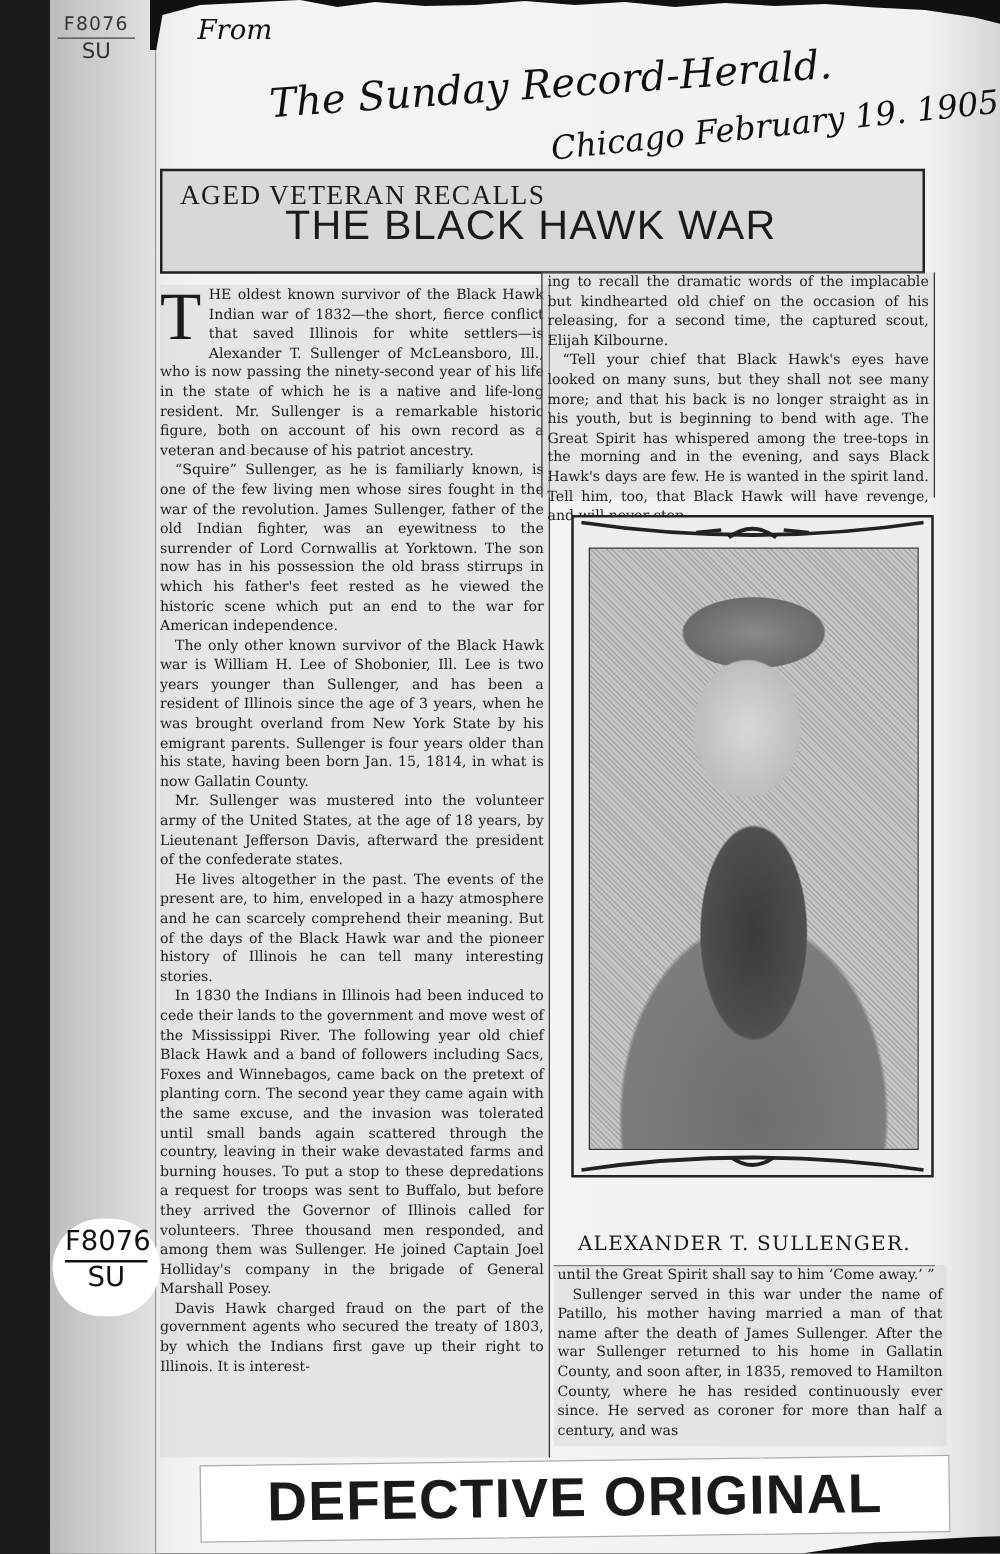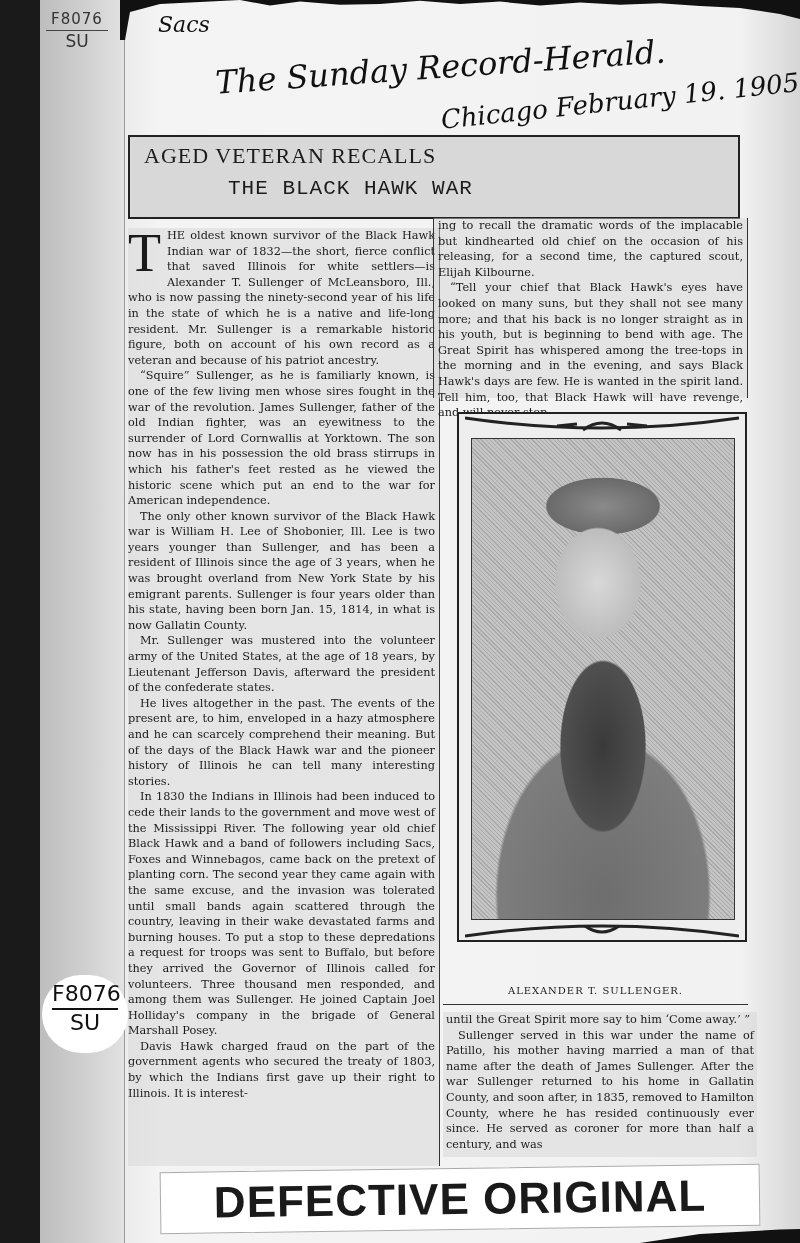--- a/index.html
+++ b/index.html
@@ -28,21 +28,21 @@
     .tag-top .num { display:block; border-bottom:1px solid #444; padding-bottom:2px; letter-spacing:1px; }
     .tag-top .su { display:block; font-size:17px; }
     .tag-bottom { position:absolute; left:2px; top:975px; width:86px; height:78px; background:#fff; border-radius:40px; text-align:center; font-family:"DejaVu Sans", sans-serif; color:#111; }
     .tag-bottom .num { display:block; font-size:22px; margin-top:6px; border-bottom:2px solid #111; margin-left:10px; margin-right:10px; padding-bottom:2px; }
     .tag-bottom .su { display:block; font-size:22px; }
     .headline {
       position:absolute; left:88px; top:135px; width:612px; height:84px;
       border:2px solid #222; background:#d8d8d8; box-sizing:border-box;
     }
     .headline .l1 { position:absolute; left:14px; top:6px; font-size:22px; letter-spacing:1px; color:#1b1b1b; font-family:"Liberation Serif", serif; }
-    .headline .l2 { position:absolute; left:98px; top:40px; font-size:21px; letter-spacing:1px; color:#1b1b1b; font-family:Liberation Mono, monospace; }
+    .headline .l2 { position:absolute; left:98px; top:24px; font-size:33px; letter-spacing:1px; color:#1b1b1b; font-family:Liberation Sans, sans-serif; }
     .col {
       position:absolute; font-family:"DejaVu Serif", serif; font-size:11.3px; line-height:15.6px; color:#1a1a1a;
       text-align:justify; background:rgba(210,210,210,0.45);
     }
     .col p { margin:0; text-indent:12px; }
     .col p.first { text-indent:0; }
     .dropcap { float:left; font-size:54px; line-height:46px; margin:2px 6px 0 0; font-family:"Liberation Serif", serif; }
     .col-left { left:88px; top:228px; width:307px; height:938px; border-right:1px solid #333; padding-right:4px; }
     .col-right-top { left:393px; top:218px; width:305px; height:180px; border-left:1px solid #333; border-right:1px solid #333; padding:0 4px; }
     .col-right-bot { left:403px; top:1012px; width:308px; height:145px; padding:0 3px; }
@@ -56,41 +56,41 @@
     .photo {
       position:absolute; left:12px; top:24px; width:262px; height:480px;
       border:1px solid #333;
       background:
         radial-gradient(ellipse 70px 90px at 48% 30%, #d8d8d8 0%, #bdbdbd 60%, transparent 62%),
         radial-gradient(ellipse 80px 40px at 50% 14%, #8a8a8a 0%, #6a6a6a 70%, transparent 72%),
         radial-gradient(ellipse 60px 120px at 50% 64%, #3a3a3a 0%, #505050 70%, transparent 72%),
         radial-gradient(ellipse 150px 220px at 50% 95%, #6e6e6e 0%, #7d7d7d 70%, transparent 72%),
         repeating-linear-gradient(45deg,#a9a9a9 0 1px,#c4c4c4 1px 3px);
     }
-    .caption { position:absolute; left:403px; top:985px; width:305px; text-align:center; font-size:10px; letter-spacing:1px; color:#1a1a1a; border-bottom:1px solid #333; padding-bottom:8px; }
+    .caption { position:absolute; left:403px; top:985px; width:305px; text-align:center; font-size:16px; letter-spacing:1px; color:#1a1a1a; border-bottom:1px solid #333; padding-bottom:8px; }
     .stamp {
       position:absolute; left:120px; top:1168px; width:598px; height:60px;
       background:#fff; border:1px solid #aaa; transform:rotate(-0.8deg);
       text-align:center; font-family:"Liberation Sans", sans-serif; font-weight:bold; font-size:44px; line-height:60px; color:#1a1a1a; letter-spacing:1px;
     }
     .bottom-edge { position:absolute; left:600px; top:1228px; width:200px; height:15px; background:#111; clip-path:polygon(0 100%,30% 40%,70% 10%,100% 0,100% 100%); }
   </style>
 </head>
 <body>
 
 <div class="page">
   <div class="left-strip"></div>
   <div class="torn-top"></div>
 
   <div class="tag-top">
     <span class="num">F8076</span>
     <span class="su">SU</span>
   </div>
 
-  <div class="hand" style="left:118px;top:12px;font-size:22px;">Sacs</div>
+  <div class="hand" style="left:118px;top:12px;font-size:22px;">From</div>
   <div class="hand" style="left:175px;top:48px;font-size:32px;transform:rotate(-4deg);">The Sunday Record-Herald.</div>
   <div class="hand" style="left:400px;top:86px;font-size:26px;transform:rotate(-6deg);">Chicago February 19. 1905</div>
 
   <div class="headline">
     <div class="l1">AGED VETERAN RECALLS</div>
     <div class="l2">THE BLACK HAWK WAR</div>
   </div>
 
   <div class="col col-left">
     <p class="first"><span class="dropcap">T</span><span>HE oldest known survivor of the Black Hawk Indian war of 1832—the short, fierce conflict that saved Illinois for white settlers—is Alexander T. Sullenger of McLeansboro, Ill., who is now passing the ninety-second year of his life in the state of which he is a native and life-long resident. Mr. Sullenger is a remarkable historic figure, both on account of his own record as a veteran and because of his patriot ancestry.</span></p>
@@ -116,21 +116,21 @@
     <div class="photo"></div>
     <svg class="ornament bottom" viewBox="0 0 274 18" preserveAspectRatio="none">
       <path d="M0 16 Q137 -4 274 16" fill="none" stroke="#222" stroke-width="3"></path>
       <path d="M120 6 Q137 18 154 6" fill="none" stroke="#222" stroke-width="3"></path>
     </svg>
   </div>
 
   <div class="caption">ALEXANDER T. SULLENGER.</div>
 
   <div class="col col-right-bot">
-    <p class="first">until the Great Spirit more say to him ‘Come away.’ ”</p>
+    <p class="first">until the Great Spirit shall say to him ‘Come away.’ ”</p>
     <p>Sullenger served in this war under the name of Patillo, his mother having married a man of that name after the death of James Sullenger. After the war Sullenger returned to his home in Gallatin County, and soon after, in 1835, removed to Hamilton County, where he has resided continuously ever since. He served as coroner for more than half a century, and was</p>
   </div>
 
   <div class="tag-bottom">
     <span class="num">F8076</span>
     <span class="su">SU</span>
   </div>
 
   <div class="stamp">DEFECTIVE ORIGINAL</div>
   <div class="bottom-edge"></div>

